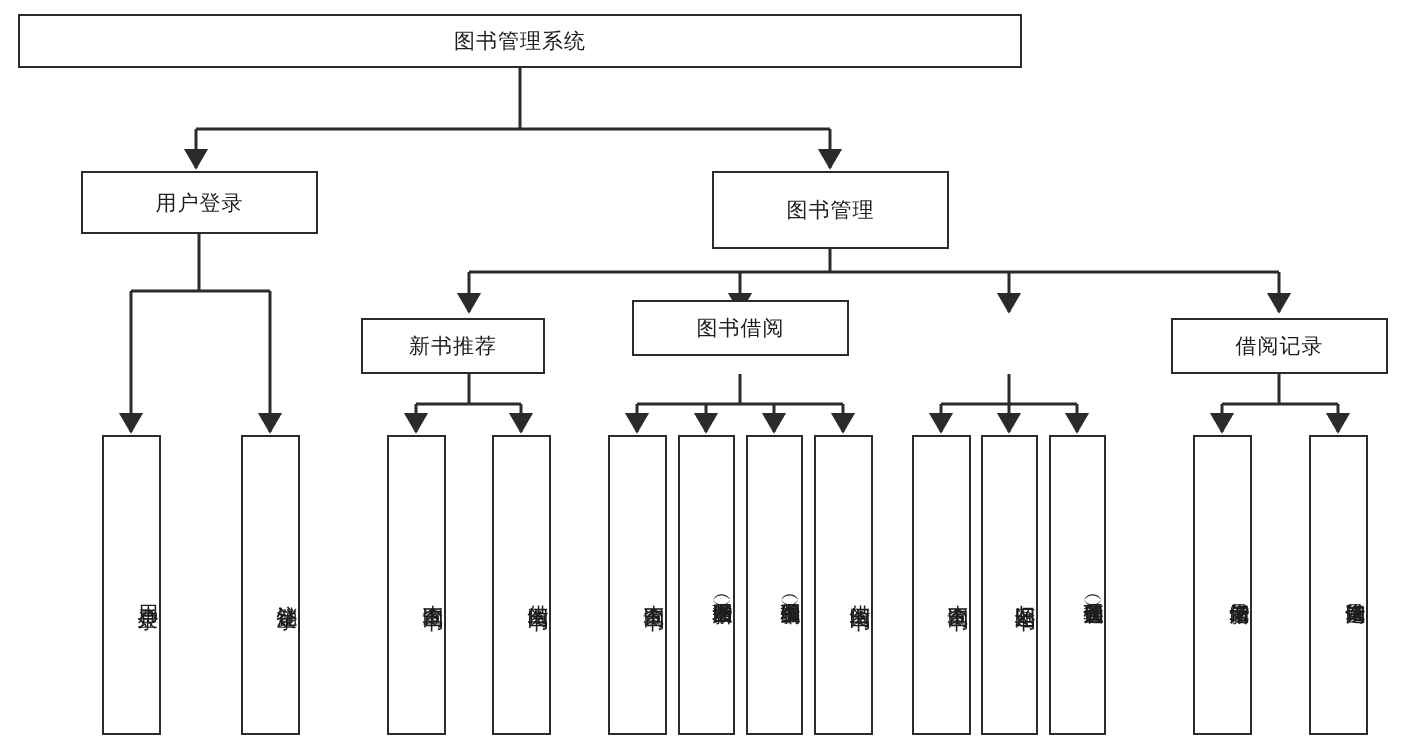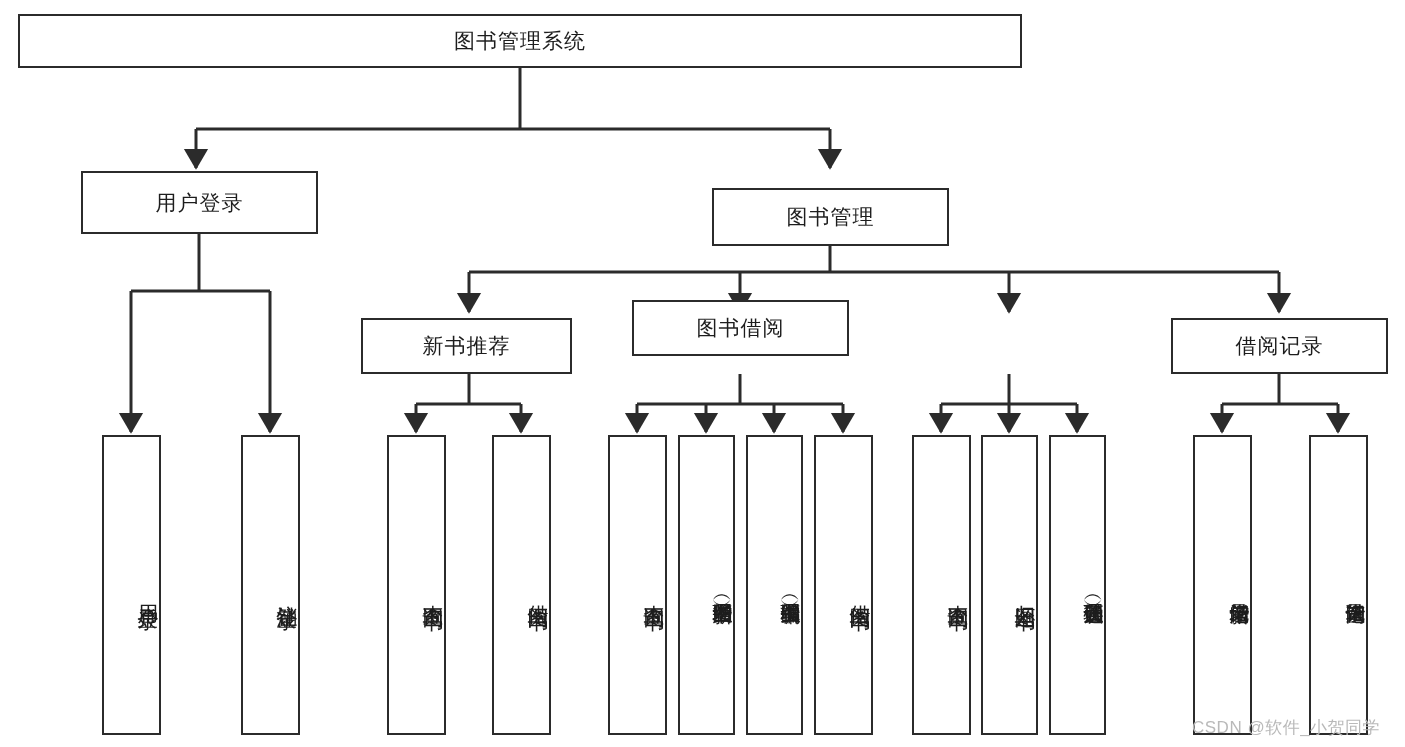--- a/index.html
+++ b/index.html
@@ -116,23 +116,23 @@
       <path d="M 1279 374 L 1279 404"></path>
       <path d="M 1222 404 L 1338 404"></path>
       <path d="M 1222 404 L 1222 432" marker-end="url(#arrow)"></path>
       <path d="M 1338 404 L 1338 432" marker-end="url(#arrow)"></path>
     </g>
   </svg>
 
   <div class="node horiz" style="left:18px; top:14px; width:1004px; height:54px;">图书管理系统</div>
 
   <div class="node horiz" style="left:81px; top:171px; width:237px; height:63px;">用户登录</div>
-  <div class="node horiz" style="left:712px; top:188px; width:237px; height:58px;">图书管理</div>
+  <div class="node horiz" style="left:712px; top:171px; width:237px; height:78px;">图书管理</div>
 
-  <div class="node horiz" style="left:361px; top:318px; width:211px; height:56px;text-align:center;">新书推荐</div>
+  <div class="node horiz" style="left:361px; top:318px; width:184px; height:56px;text-align:center;">新书推荐</div>
   <div class="node horiz" style="left:632px; top:300px; width:217px; height:56px;">图书借阅</div>
   <div class="node horiz" style="left:1171px; top:318px; width:217px; height:56px;text-align:right;">借阅记录</div>
 
   <div class="node vert" style="left:102px; top:435px; width:59px; height:300px;">用户登录</div>
   <div class="node vert" style="left:241px; top:435px; width:59px; height:300px;">注销登录</div>
 
   <div class="node vert" style="left:387px; top:435px; width:59px; height:300px;">查询图书</div>
   <div class="node vert" style="left:492px; top:435px; width:59px; height:300px;">借阅图书</div>
 
   <div class="node vert" style="left:608px; top:435px; width:59px; height:300px;">查询图书</div>
@@ -140,15 +140,14 @@
   <div class="node vert tall" style="left:746px; top:435px; width:57px; height:300px;">编辑图书（管理员）</div>
   <div class="node vert" style="left:814px; top:435px; width:59px; height:300px;">借阅图书</div>
 
   <div class="node vert" style="left:912px; top:435px; width:59px; height:300px;">查询图书</div>
   <div class="node vert" style="left:981px; top:435px; width:57px; height:300px;">归还图书</div>
   <div class="node vert tall" style="left:1049px; top:435px; width:57px; height:300px;">确认归还（管理员）</div>
 
   <div class="node vert tall" style="left:1193px; top:435px; width:59px; height:300px;">新增借阅记录</div>
   <div class="node vert tall" style="left:1309px; top:435px; width:59px; height:300px;">查询借阅记录</div>
 
-  <div class="watermark" style="left:1192px; top:716px;">CSDN @软件_小贺同学</div>
 
 </div>
 
 </body></html>

